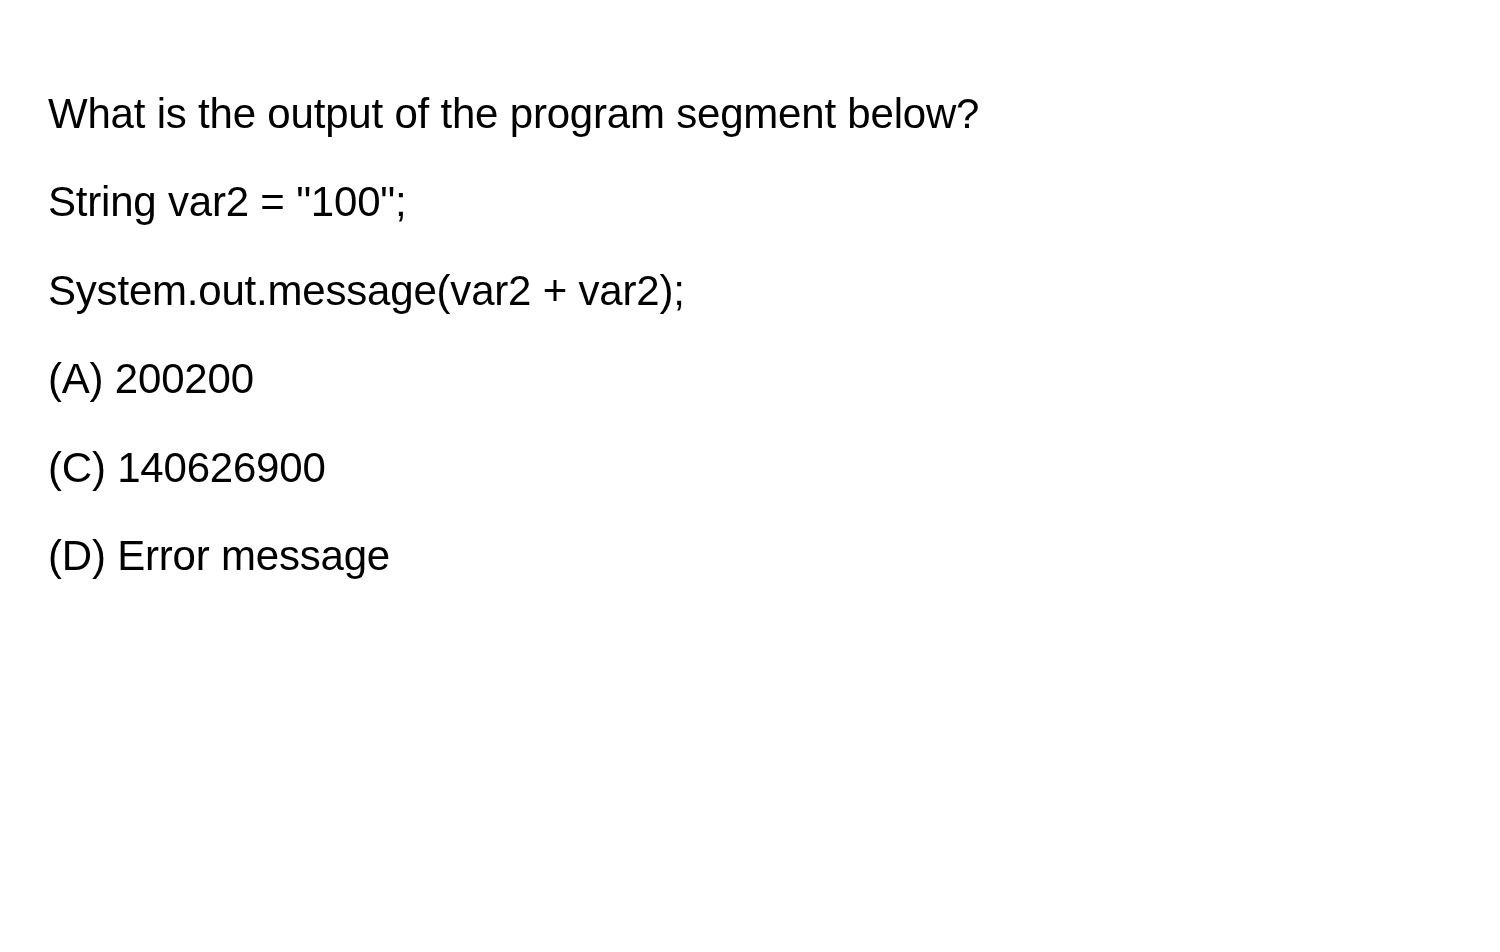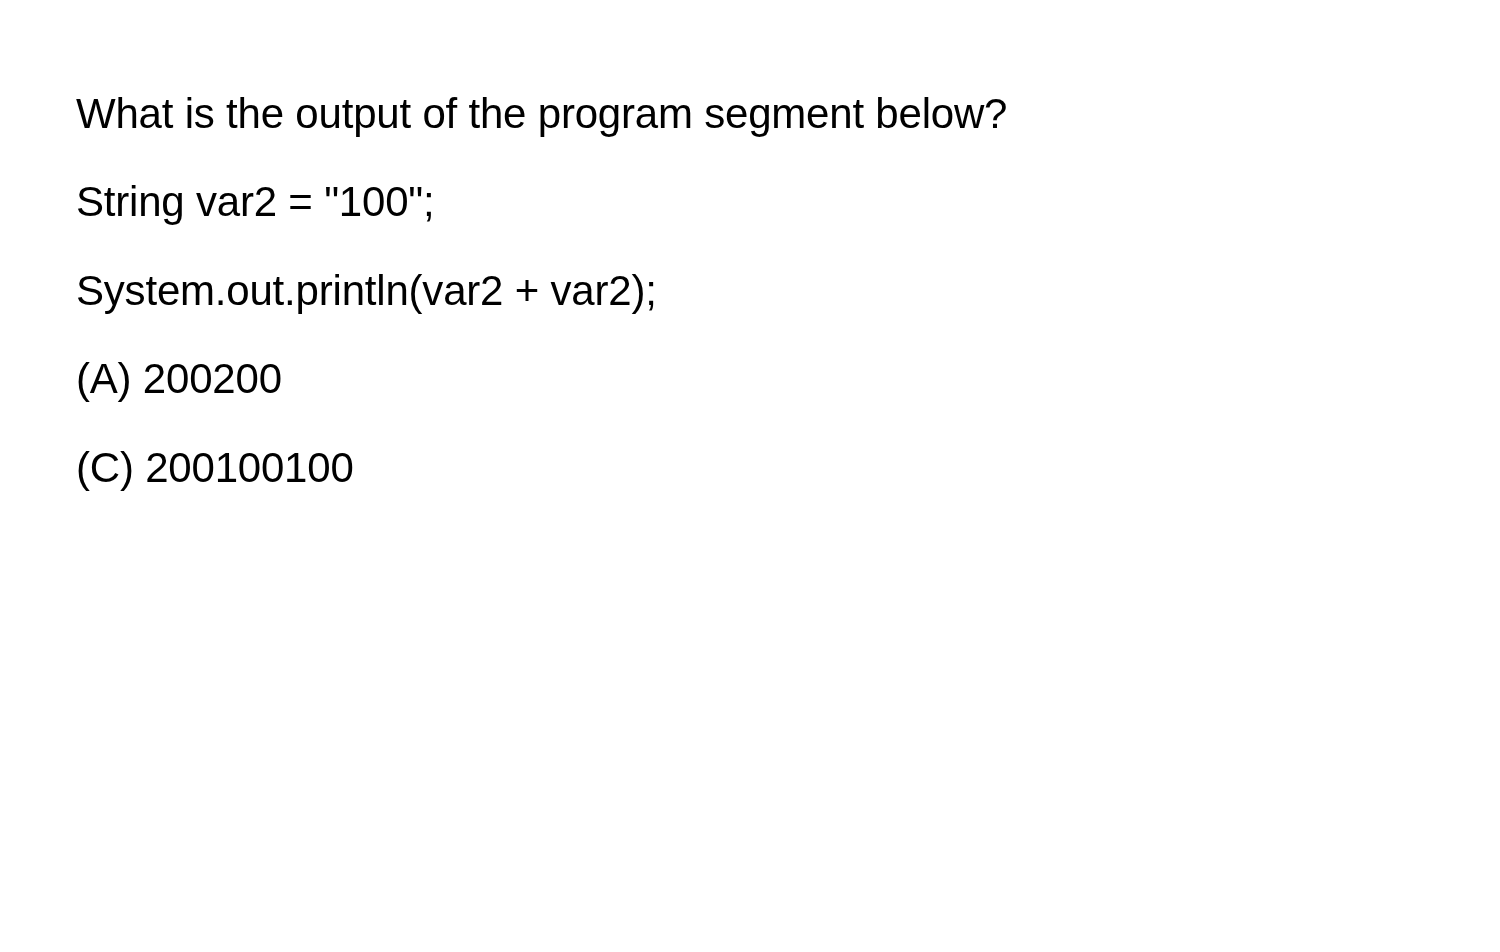--- a/index.html
+++ b/index.html
@@ -16,25 +16,25 @@
     }
     .content {
       padding: 86px 48px 48px 48px;
     }
     .line {
       font-size: 42px;
       color: #000000;
       line-height: 1.32;
       margin-bottom: 33px;
       letter-spacing: -0.2px;
-      margin-left: 28px;
     }
   </style>
 </head>
 <body>
 
 <div class="content">
   <div class="line">What is the output of the program segment below?</div>
   <div class="line">String var2 = "100";</div>
-  <div class="line">System.out.println(var2 + var2);</div>
+  <div class="line">System.out.message(var2 + var2);</div>
   <div class="line">(A) 200200</div>
-  <div class="line">(C) 200100100</div>
+  <div class="line">(C) 140626900</div>
+  <div class="line">(D) Error message</div>
 </div>
 
 </body></html>

